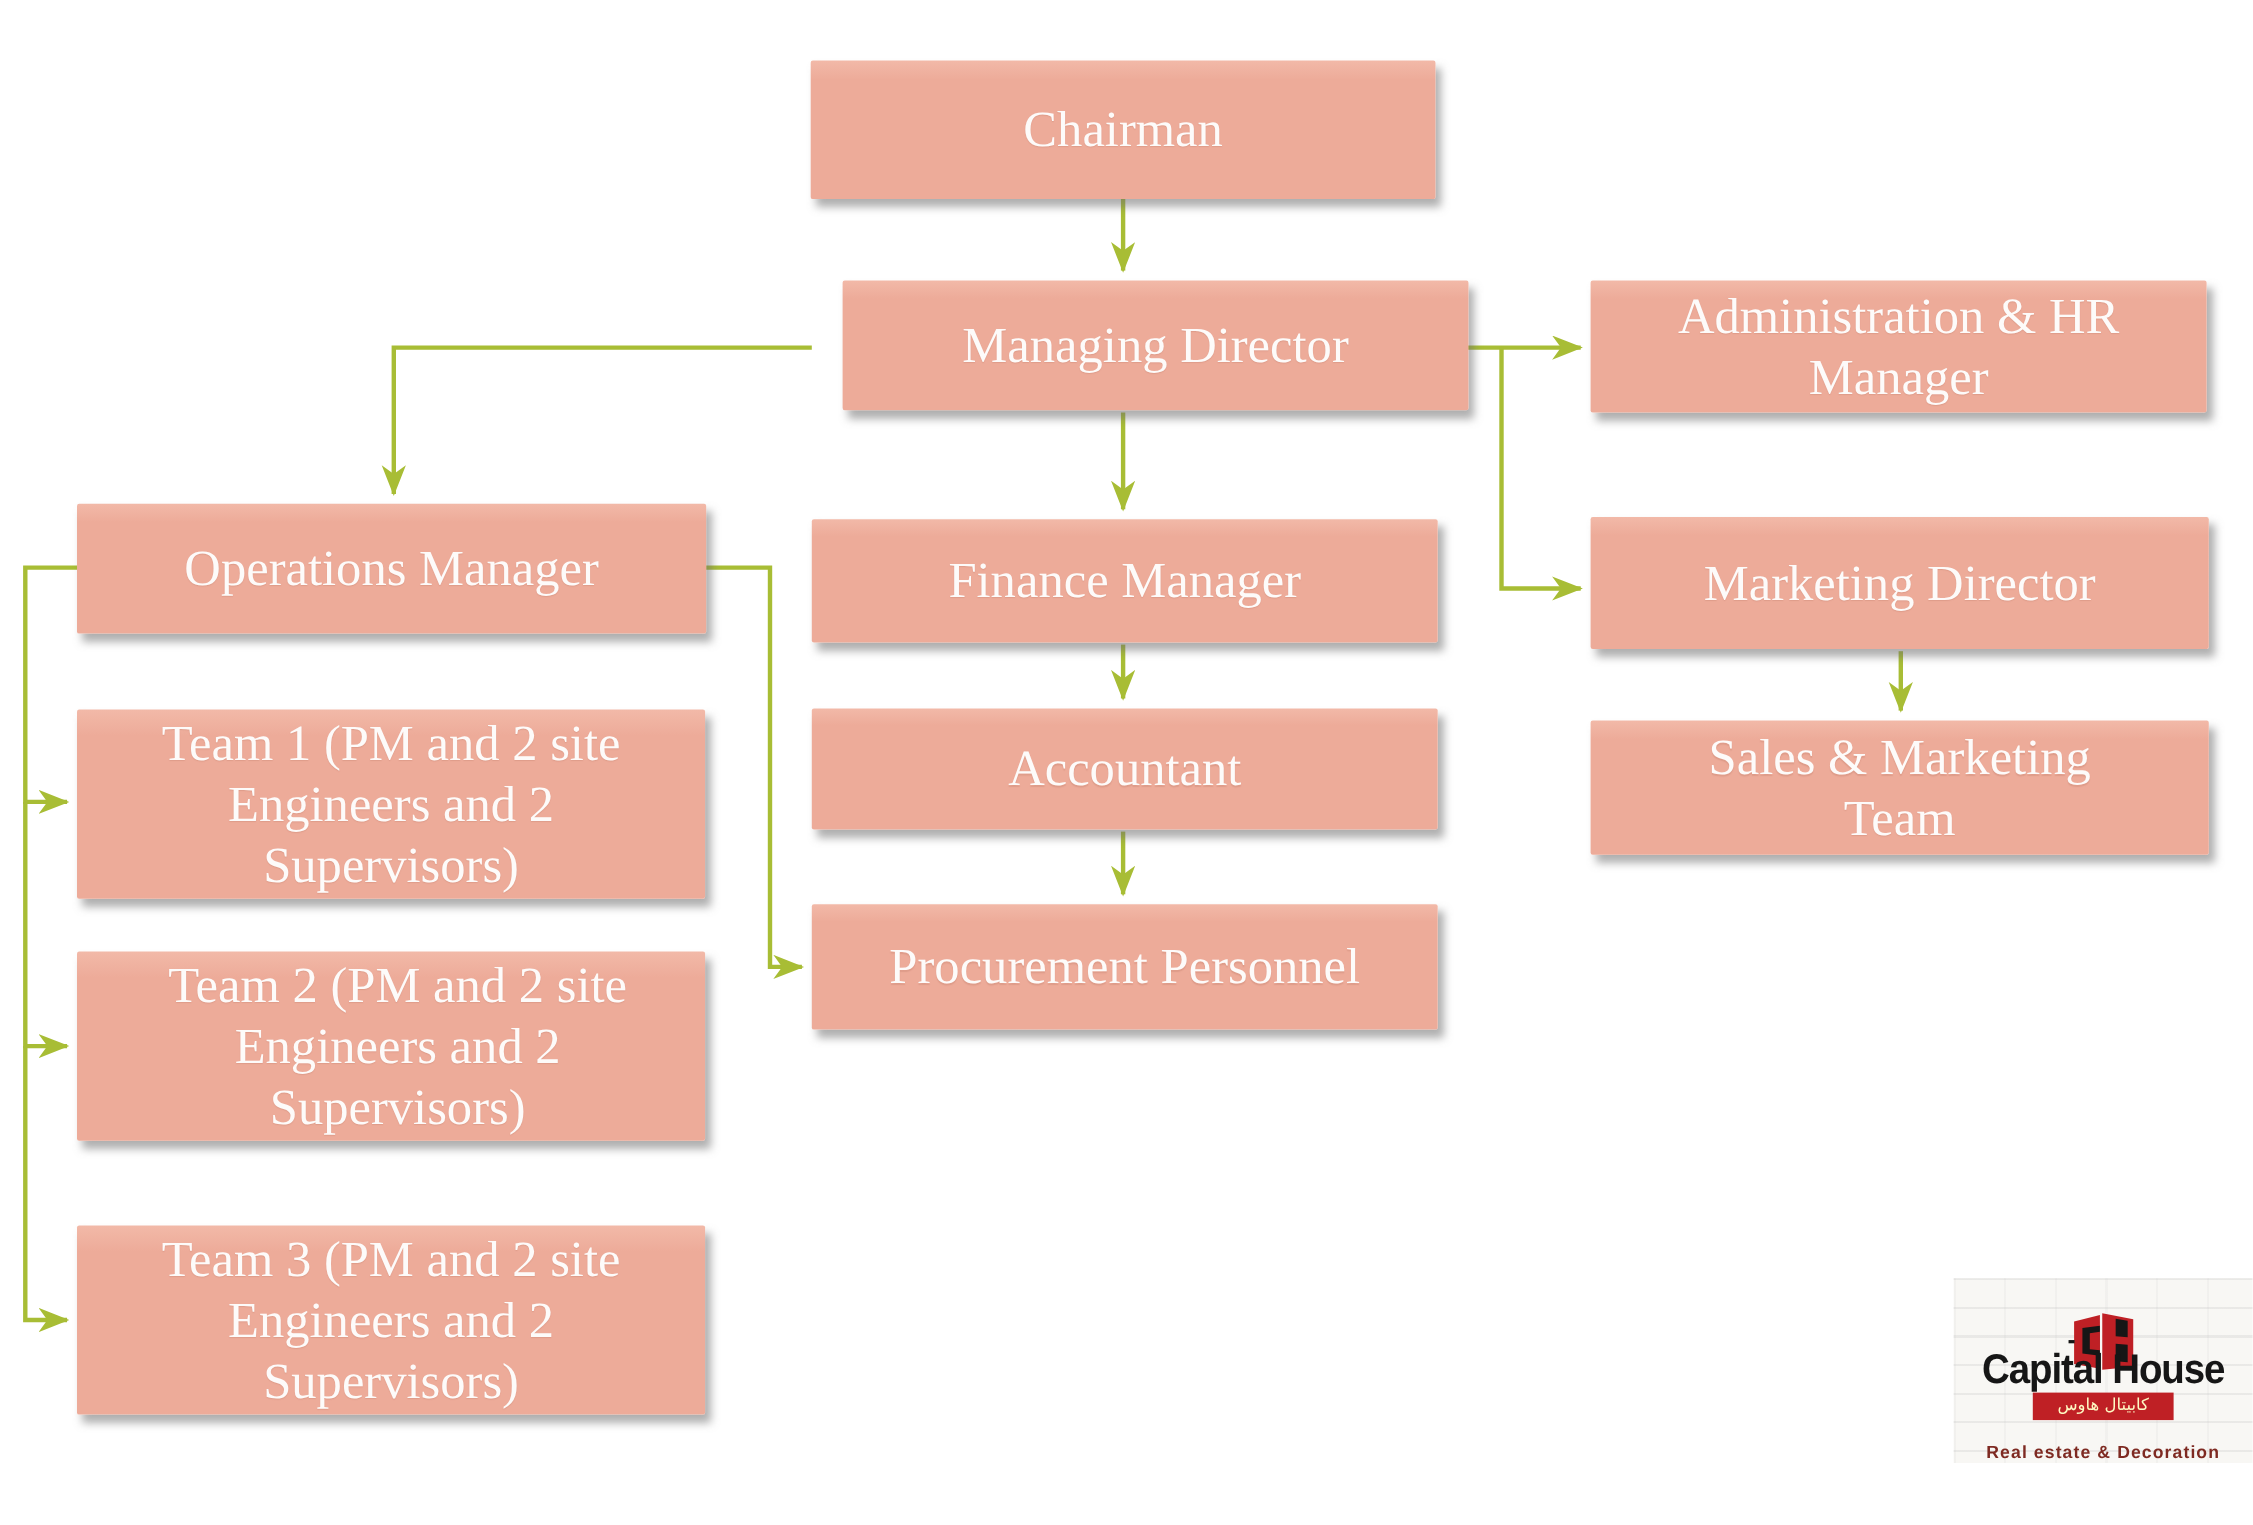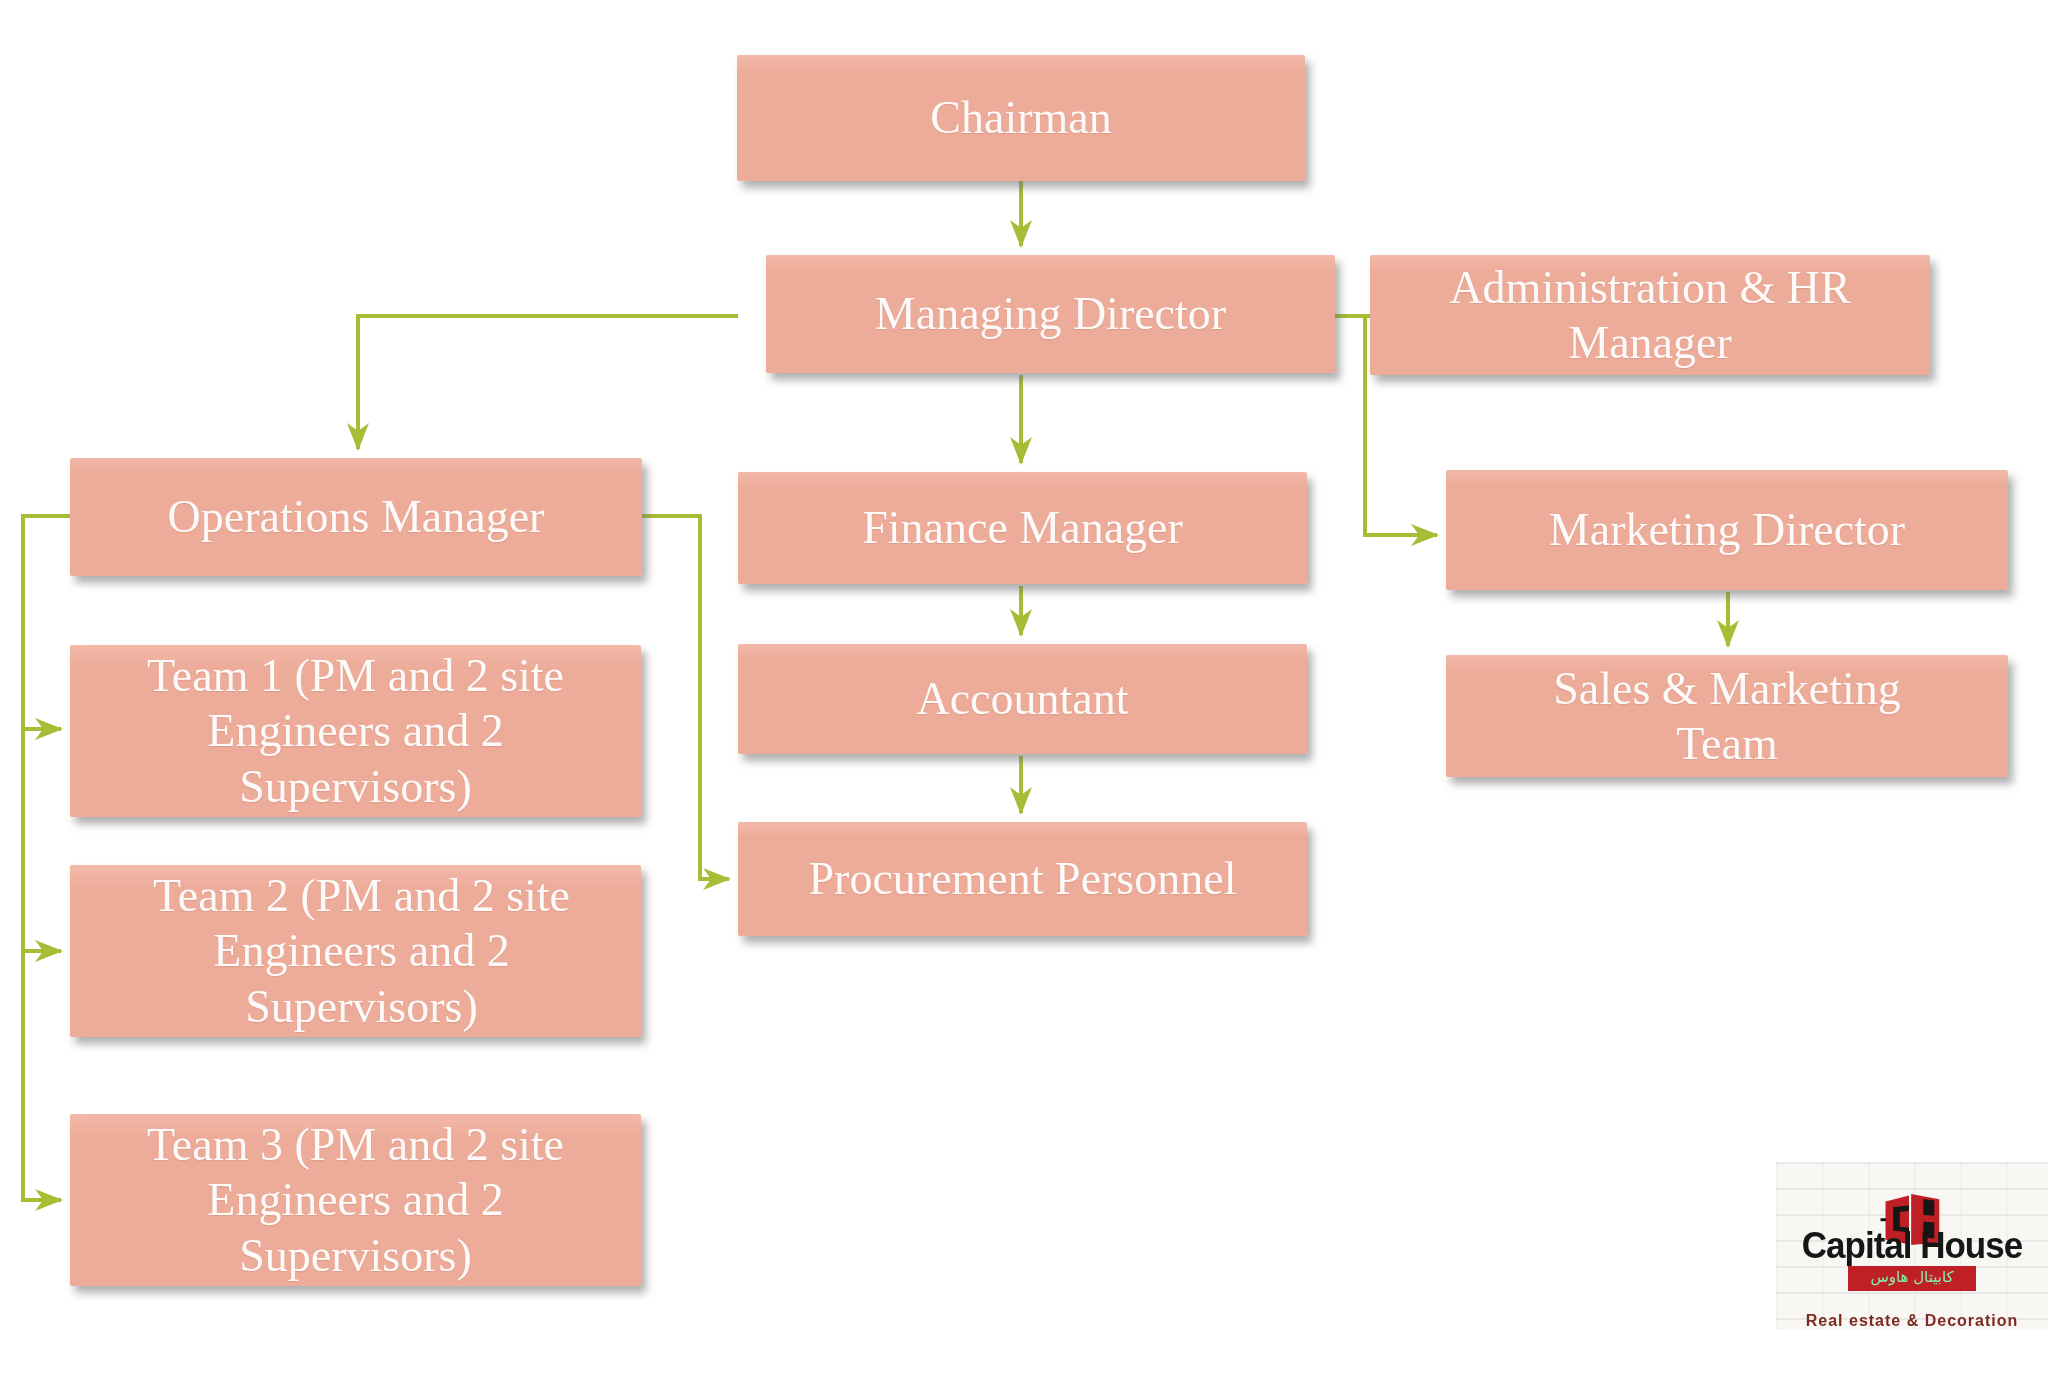--- a/index.html
+++ b/index.html
@@ -65,21 +65,21 @@
     color:var(--logo-dark);
     line-height:1;
     margin-top:-24px;
     transform:scaleY(1.08);
     z-index:2;
     white-space:nowrap;
   }
   .logo-arabic{
     margin-top:4px;
     background:var(--logo-red);
-    color:#86efac;
+    color:#fef9c3;
     font-family:"DejaVu Sans",sans-serif;
     font-size:15px;
     line-height:1;
     padding:4px 22px 6px 22px;
     z-index:2;
     white-space:nowrap;
   }
   .logo-tagline{
     margin-top:21px;
     font-family:"Liberation Sans","DejaVu Sans",sans-serif;
@@ -133,21 +133,21 @@
     <div class="logo-arabic">كابيتال هاوس</div>
     <div class="logo-tagline">Real estate &amp; Decoration</div>
   </div>
 
 <div class="node" style="left: 737px; top: 55px; width: 568px; height: 126px;">
       <span>Chairman</span>
     </div>
     <div class="node" style="left: 738px; top: 255px; width: 569px; height: 118px; margin-left: 28px;">
       <span>Managing Director</span>
     </div>
-    <div class="node" style="left: 1370px; top: 255px; width: 560px; height: 120px;">
+    <div class="node" style="left: 1446px; top: 255px; width: 560px; height: 120px;">
       <span>Administration &amp; HR
 Manager</span>
     </div>
     <div class="node" style="left: 70px; top: 458px; width: 572px; height: 118px;">
       <span>Operations Manager</span>
     </div>
     <div class="node" style="left: 738px; top: 472px; width: 569px; height: 112px;">
       <span>Finance Manager</span>
     </div>
     <div class="node" style="left: 1446px; top: 470px; width: 562px; height: 120px;">

